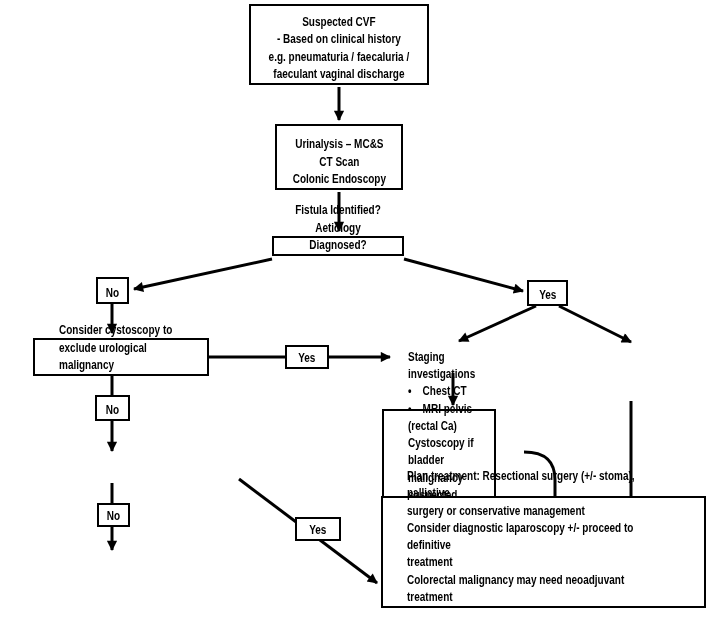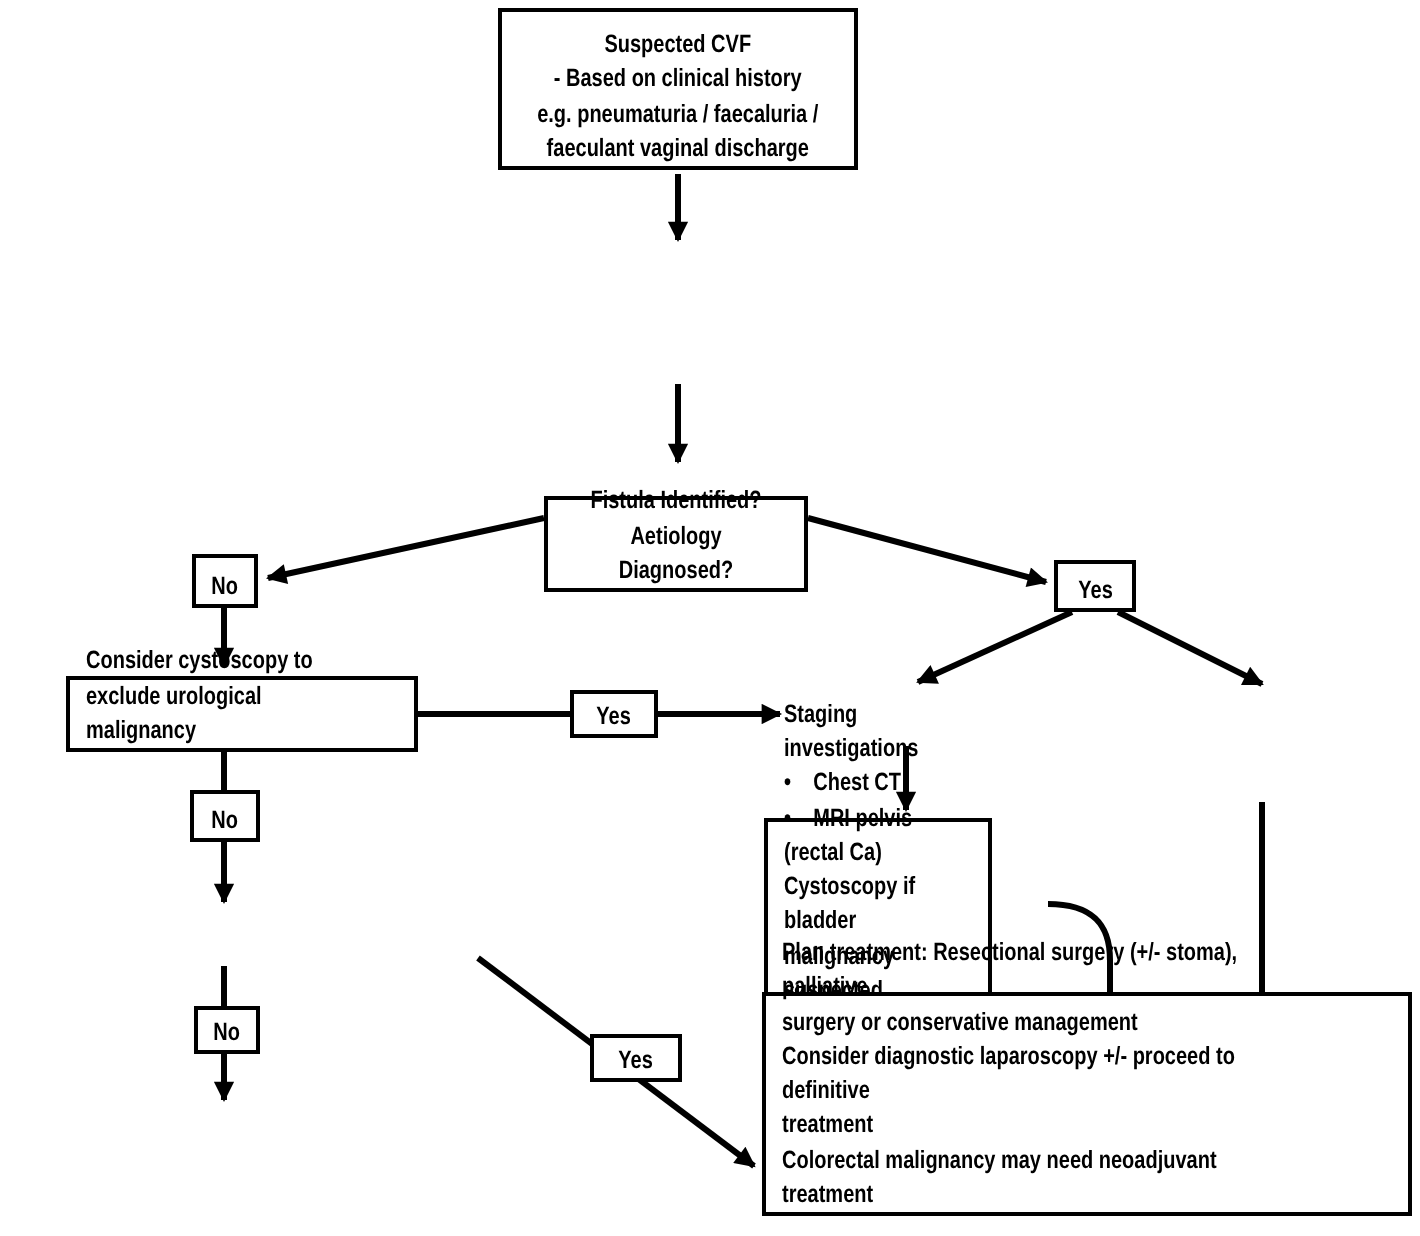--- a/index.html
+++ b/index.html
@@ -9,21 +9,21 @@
     font-weight:bold;color:#000;font-size:12.5px;line-height:1.38;
   }
   svg.connectors{position:absolute;left:0;top:0;z-index:0;}
   .node{
     position:absolute;z-index:1;box-sizing:border-box;
     background:#fff;border:2px solid #000;
     display:flex;align-items:flex-end;justify-content:center;
     text-align:center;white-space:pre-line;
   }
   .node .tx{display:block;transform:scaleX(0.8);transform-origin:50% 50%;}
-  .node.align-left{justify-content:flex-start;text-align:left;padding-left:8px;padding-right:2px;}
+  .node.align-left{justify-content:flex-start;text-align:left;padding-left:24px;padding-right:2px;}
   .node.align-left .tx{transform-origin:0 50%;}
   .node.label{z-index:2;}
 </style>
 </head>
 <body>
 
 <div class="canvas">
 
   <svg class="connectors" width="710" height="618" aria-hidden="true">
     <defs>
@@ -51,22 +51,27 @@
     </g>
   </svg>
 
   <div class="node" style="left:249px;top:4px;width:180px;height:81px">
     <span class="tx">Suspected CVF
 - Based on clinical history
 e.g. pneumaturia / faecaluria /
 faeculant vaginal discharge</span>
   </div>
 
+  <div class="node" style="left:275px;top:124px;width:128px;height:66px">
+    <span class="tx">Urinalysis – MC&amp;S
+CT Scan
+Colonic Endoscopy</span>
+  </div>
 
-  <div class="node" style="left:272px;top:248px;width:132px;height:48px">
+  <div class="node" style="left:272px;top:236px;width:132px;height:20px">
     <span class="tx">Fistula Identified?
 Aetiology Diagnosed?</span>
   </div>
 
   <div class="node label" style="left:96px;top:277px;width:33px;height:27px">
     <span class="tx">No</span>
   </div>
 
   <div class="node label" style="left:527px;top:280px;width:41px;height:26px">
     <span class="tx">Yes</span>

